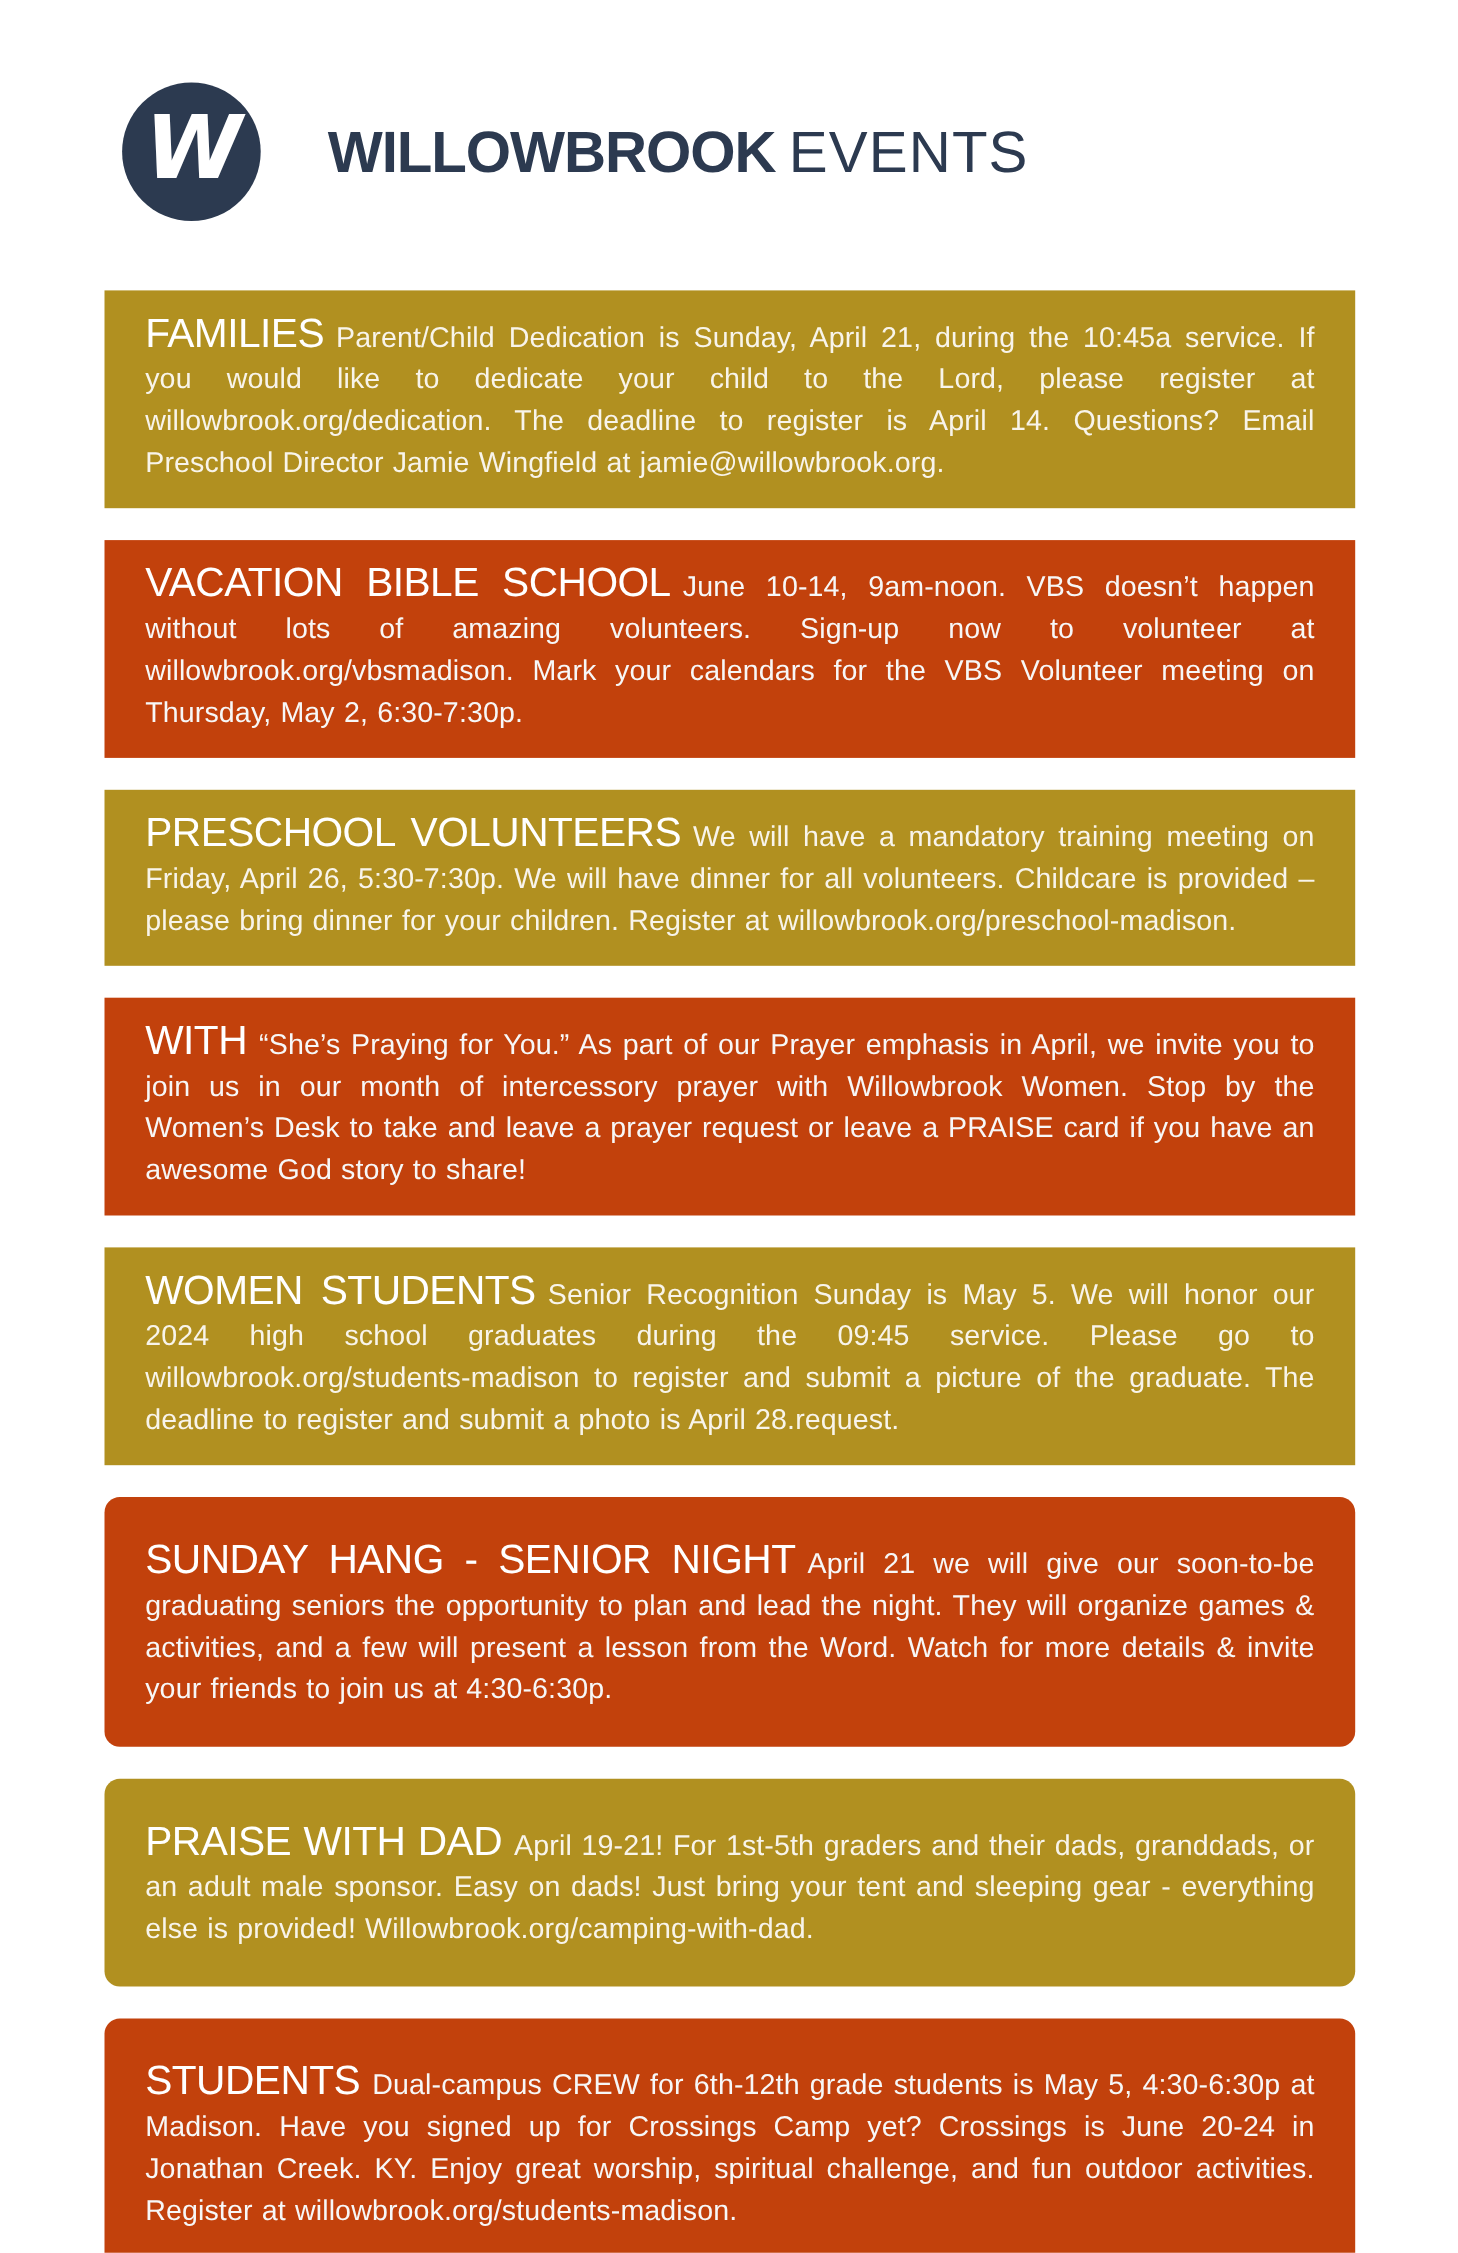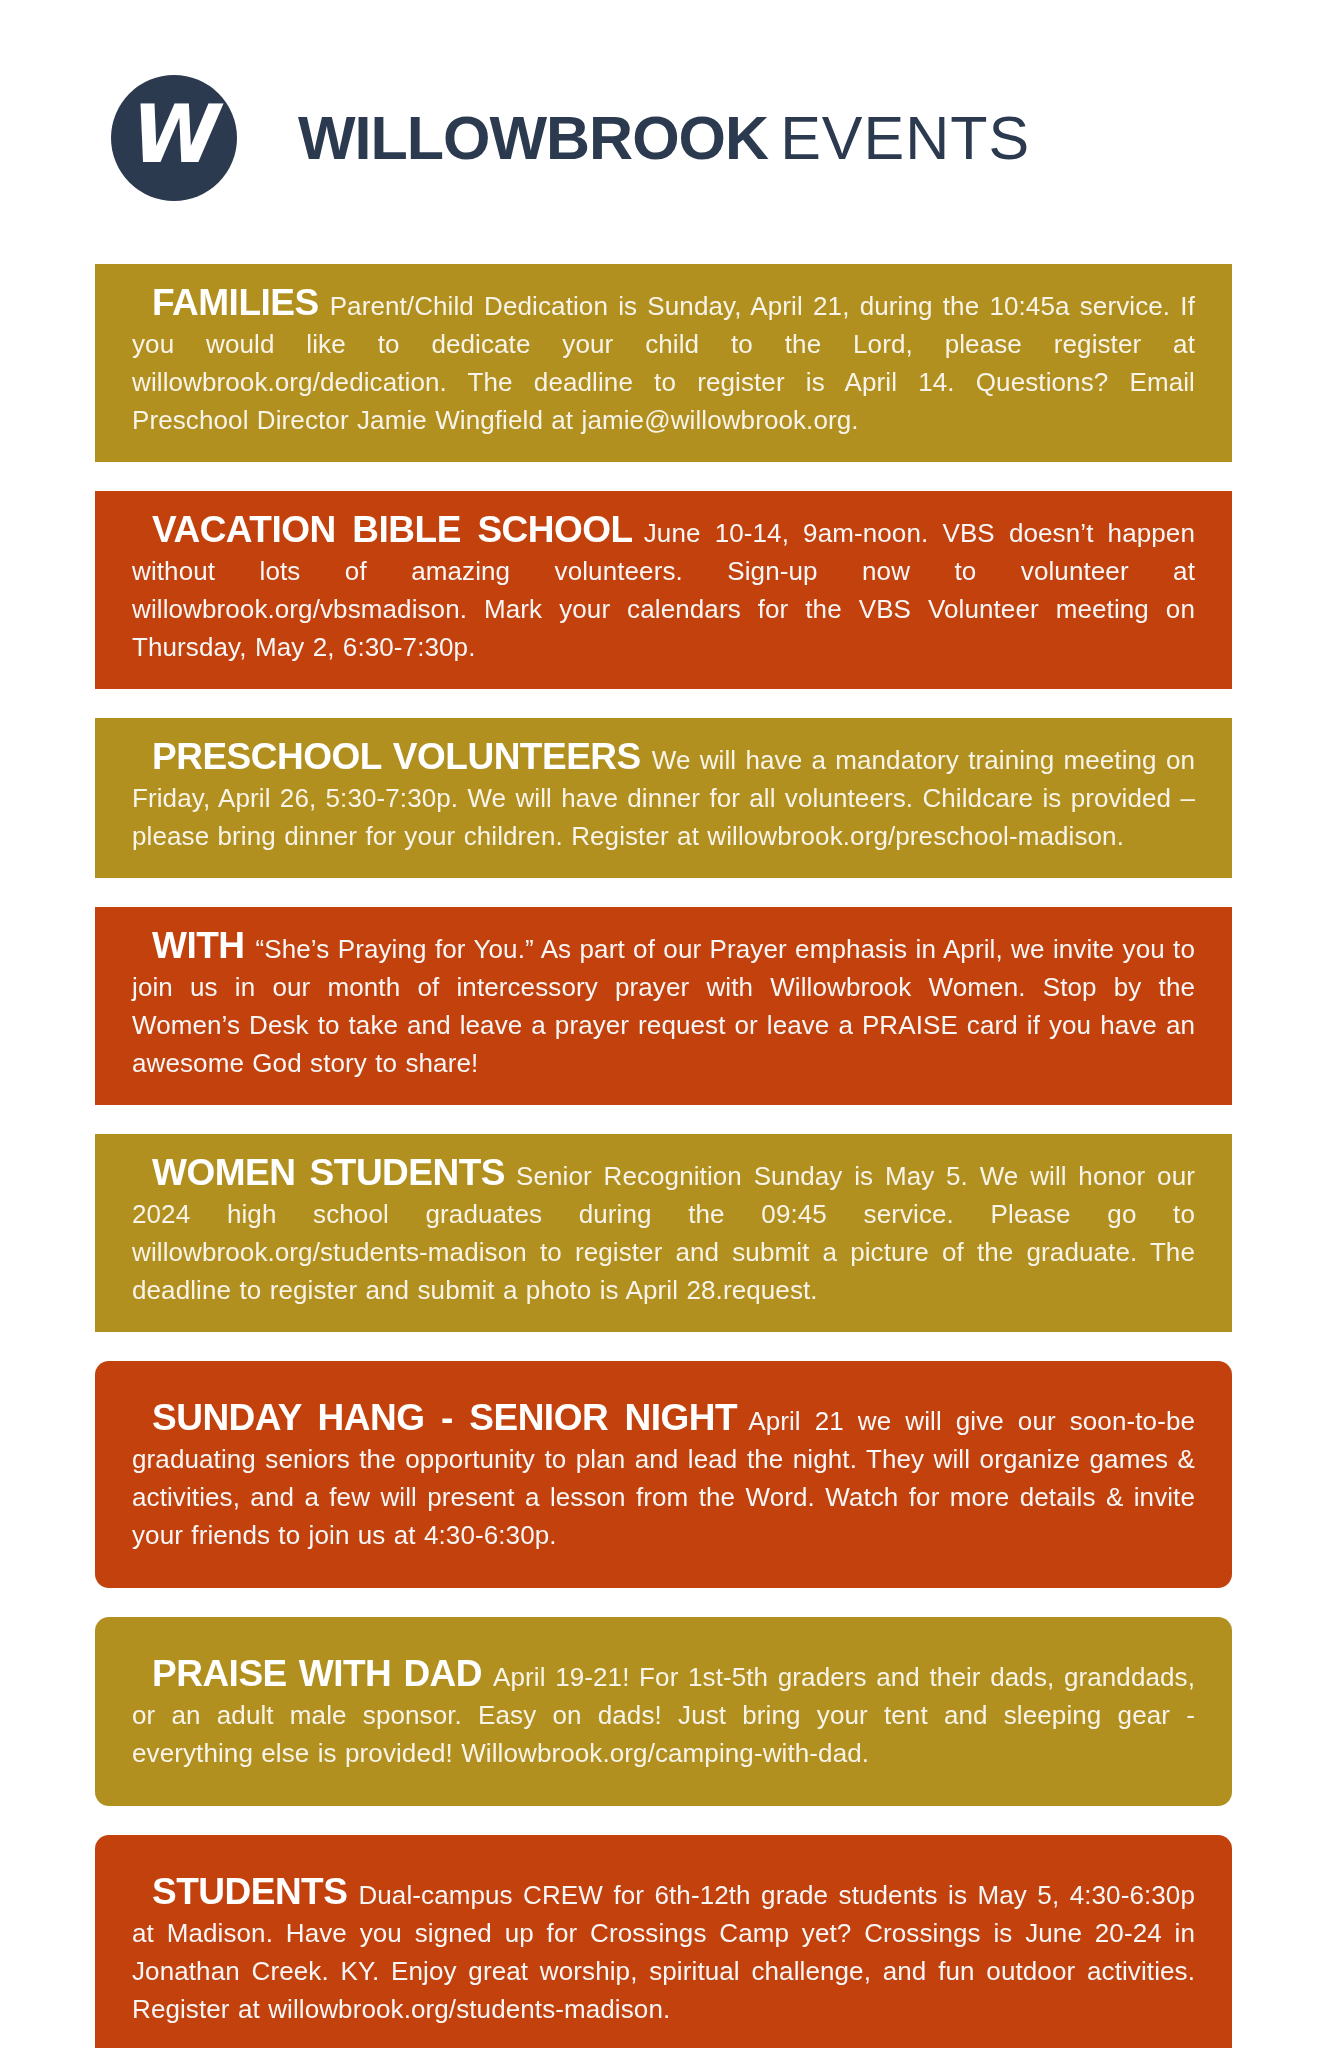--- a/index.html
+++ b/index.html
@@ -19,21 +19,21 @@
     gap: 60px;
     padding: 74px 0 0 110px;
     margin-bottom: 62px;
   }
   .logo-wrap {
     width: 128px;
     height: 128px;
     flex: 0 0 auto;
   }
   .brand {
-    font-size: 61px;
+    font-size: 53px;
     color: #2c3a50;
     letter-spacing: 0px;
     white-space: nowrap;
   }
   .brand-bold {
     font-weight: 700;
     letter-spacing: -1px;
   }
   .brand-light {
     font-weight: 300;
@@ -49,26 +49,25 @@
     text-align: justify;
   }
   .block p {
     margin: 0;
     font-size: 26px;
     line-height: 38px;
     letter-spacing: 0.1px;
     word-spacing: 1px;
   }
   .block-title {
-    font-weight: 700;
+    font-weight: 400;
     font-size: 37px;
     letter-spacing: -0.5px;
     margin-right: 11px;
     color: #ffffff;
-    margin-left: 20px;
   }
   .theme-gold {
     background: #b19020;
     color: #f8f4ea;
   }
   .theme-black {
     background: #c2410c;
     color: #f7f7f7;
   }
   .block.pad-tall {

